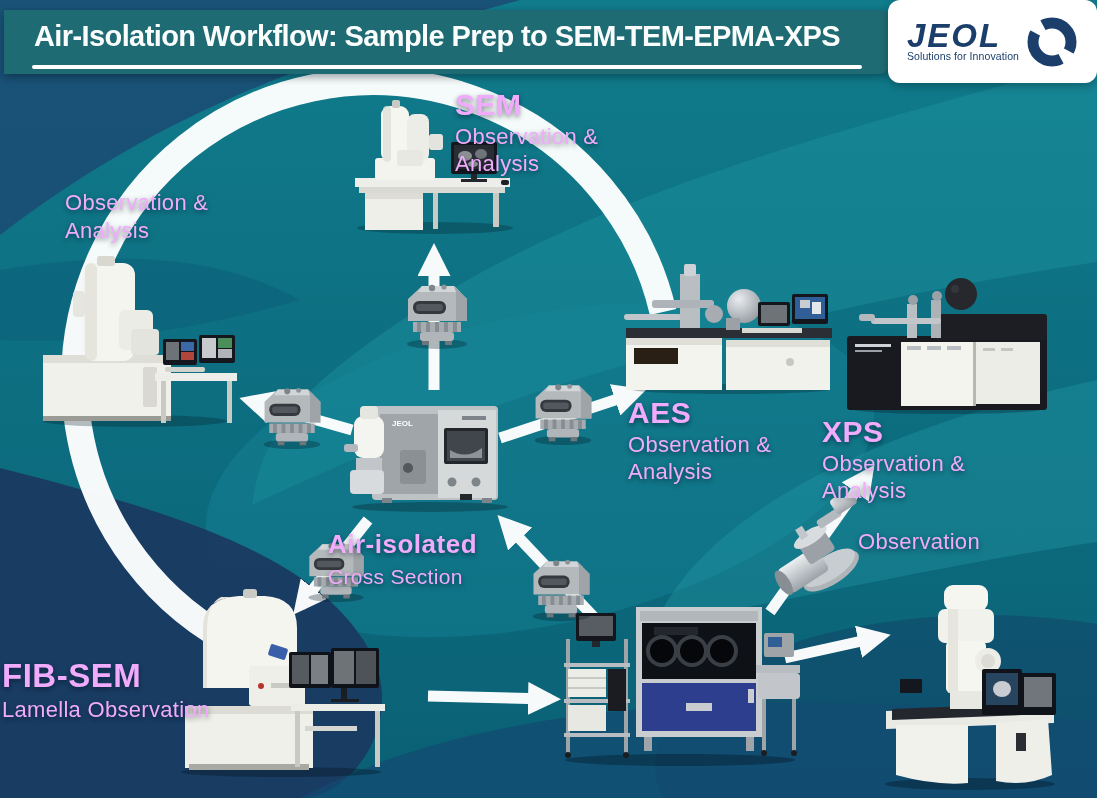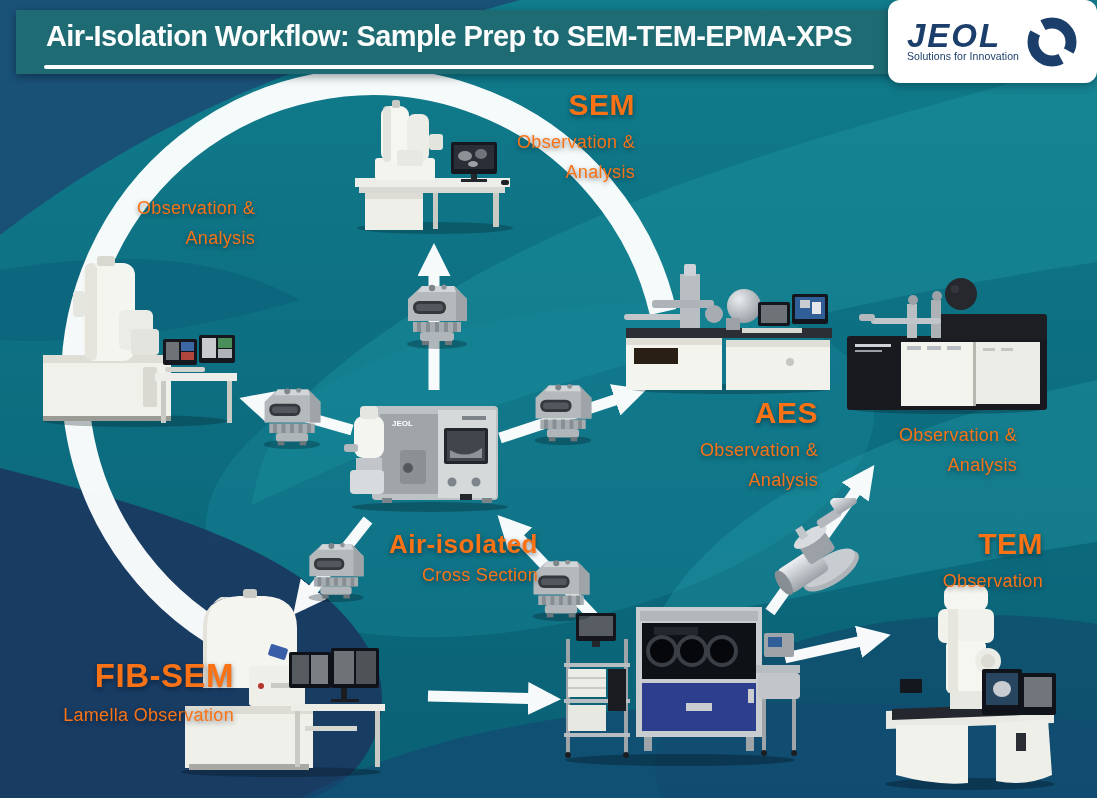--- a/index.html
+++ b/index.html
@@ -1,39 +1,39 @@
 <!DOCTYPE html>
 <html><head>
 <meta charset="utf-8">
 <style>
   *{margin:0;padding:0;box-sizing:border-box}
   html,body{width:1097px;height:798px;overflow:hidden;background:#06252f}
   #stage{position:relative;width:1097px;height:798px;font-family:"Liberation Sans",sans-serif;overflow:hidden}
   .abs{position:absolute}
   svg{display:block}
   
-  #banner{position:absolute;left:16px;top:10px;width:886px;height:64px;background:#1E6B73;
+  #banner{position:absolute;left:4px;top:10px;width:886px;height:64px;background:#1E6B73;
           border-radius:0 10px 10px 0;box-shadow:0 3px 9px rgba(0,10,20,.38);z-index:30}
   #banner .t{position:absolute;left:30px;top:10px;font-size:29px;font-weight:700;color:#FBFDFD;
              letter-spacing:-.6px;white-space:nowrap}
   #banner .u{position:absolute;left:28px;bottom:5px;width:830px;height:4px;background:#fff;border-radius:2px}
   
   #logo{position:absolute;left:888px;top:0;width:209px;height:83px;background:#fff;border-radius:12px;
         box-shadow:0 3px 9px rgba(0,10,20,.3);display:flex;align-items:center;justify-content:center;gap:7px;z-index:30}
   .logo-col{display:flex;flex-direction:column;align-items:flex-start}
   .logo-brand{font-size:33px;font-weight:800;color:#1B3E6B;letter-spacing:2px;line-height:.9;font-style:italic}
   .logo-tag{font-size:10.5px;color:#1B3E6B;margin-top:0;letter-spacing:.1px}
   
-  .node-label{position:absolute;text-align:right;color:#f97316;line-height:1.12;
+  .node-label{position:absolute;text-align:left;color:#f0abfc;line-height:1.12;
               text-shadow:0 2px 5px rgba(0,12,22,.5);z-index:20}
   .nl-title{font-weight:700;font-size:30px;letter-spacing:.5px}
-  .nl-sub{font-size:18px;margin-top:10px;letter-spacing:.3px}
+  .nl-sub{font-size:22px;margin-top:3px;letter-spacing:.3px}
   .big .nl-title{font-size:33px}
   .cp-label .nl-title{font-size:26px;line-height:1.25}
-  .cp-label .nl-sub{font-size:18px;margin-top:4px}
+  .cp-label .nl-sub{font-size:21px;margin-top:4px}
   
   #bg{z-index:0}
   #flow{z-index:5;pointer-events:none}
   .machine{z-index:10}
   .capsule{z-index:12}
 </style>
 </head>
 <body>
 
 <div id="stage">
@@ -377,26 +377,26 @@
     <div class="nl-sub">Analysis</div>
   </div>
 
   <div class="node-label" style="left:628px;top:396px;width:190px">
     <div class="nl-title">AES</div>
     <div class="nl-sub">Observation &amp;</div>
     <div class="nl-sub">Analysis</div>
   </div>
 
   <div class="node-label" style="left:822px;top:415px;width:195px">
+    <div class="nl-title">XPS</div>
     <div class="nl-sub">Observation &amp;</div>
     <div class="nl-sub">Analysis</div>
   </div>
 
   <div class="node-label" style="left:858px;top:527px;width:185px">
-    <div class="nl-title">TEM</div>
     <div class="nl-sub">Observation</div>
   </div>
 
   <div class="node-label big" style="left:2px;top:658px;width:232px">
     <div class="nl-title">FIB-SEM</div>
     <div class="nl-sub">Lamella Observation</div>
   </div>
 
   <div class="node-label cp-label" style="left:328px;top:528px;width:210px">
     <div class="nl-title">Air-isolated</div>

